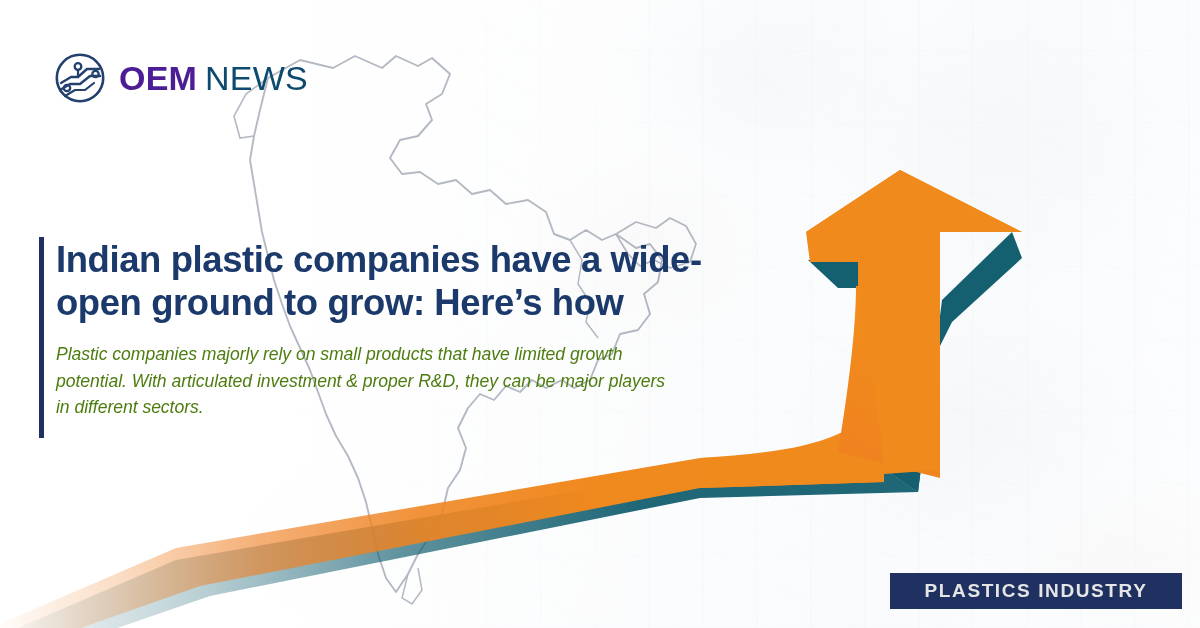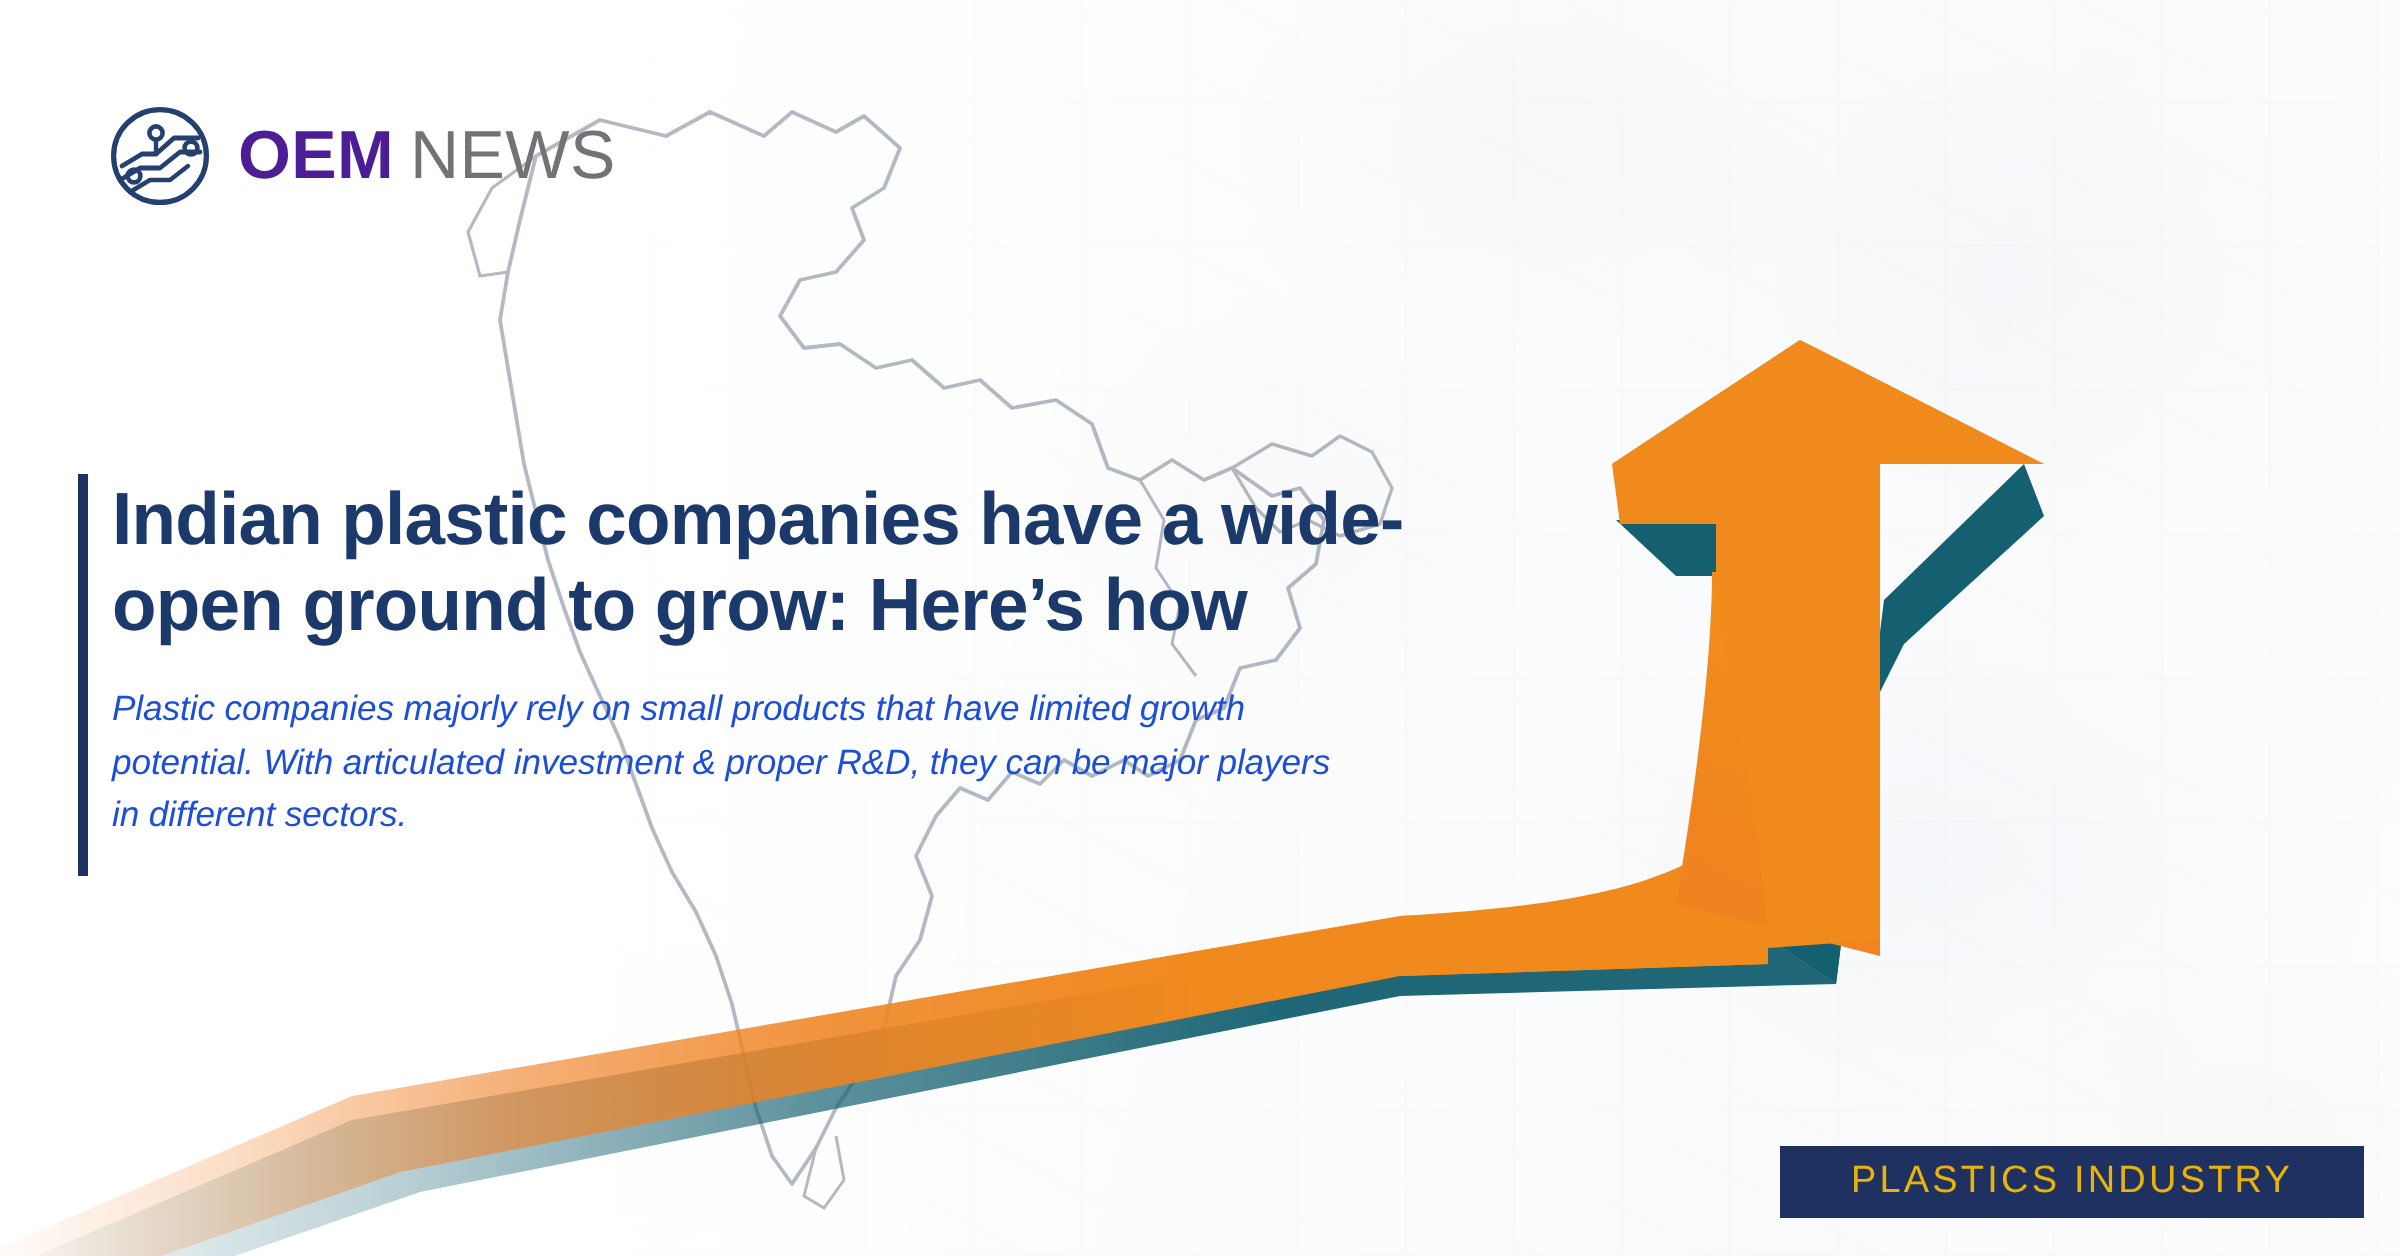--- a/index.html
+++ b/index.html
@@ -75,21 +75,21 @@
   
   .logo{
     position:absolute;left:54px;top:52px;
     display:flex;align-items:center;gap:13px;
   }
   .logo-mark{width:52px;height:52px;display:block;}
   .logo-text{
     font-size:34px;letter-spacing:.2px;line-height:1;white-space:nowrap;
   }
   .logo-text .oem{font-weight:700;color:#4c1d95;}
-  .logo-text .news{font-weight:400;color:#737373;margin-left:8px;}
+  .logo-text .news{font-weight:400;color:#0c4a6e;margin-left:8px;}
 
   
   .accent-bar{
     position:absolute;left:39px;top:237px;width:5px;height:201px;
     background:#1e3160;
   }
   .copy{position:absolute;left:56px;top:239px;width:740px;}
   .headline{
     margin:0;
     font-family:"Liberation Sans", sans-serif;
@@ -100,34 +100,34 @@
     color:#1b3a6b;
     transform:scaleX(.985);
     transform-origin:left top;
   }
   .subhead{
     margin:16px 0 0 0;
     font-style:italic;
     font-weight:400;
     font-size:17.6px;
     line-height:1.52;
-    color:#1d4ed8;
+    color:#4d7c0f;
     max-width:620px;
     letter-spacing:-.05px;
   }
 
   
   .badge{
     position:absolute;left:890px;top:573px;
     width:292px;height:36px;
     background:#1e3160;
     display:flex;align-items:center;justify-content:center;
   }
   .badge span{
-    color:#eab308;font-weight:400;font-size:19px;
+    color:#e5e5e5;font-weight:700;font-size:19px;
     letter-spacing:1.6px;white-space:nowrap;
   }
 </style>
 </head>
 <body>
 
 <div class="banner">
 
   <div class="bg-photo"></div>
   <div class="bg-blobs"></div>

